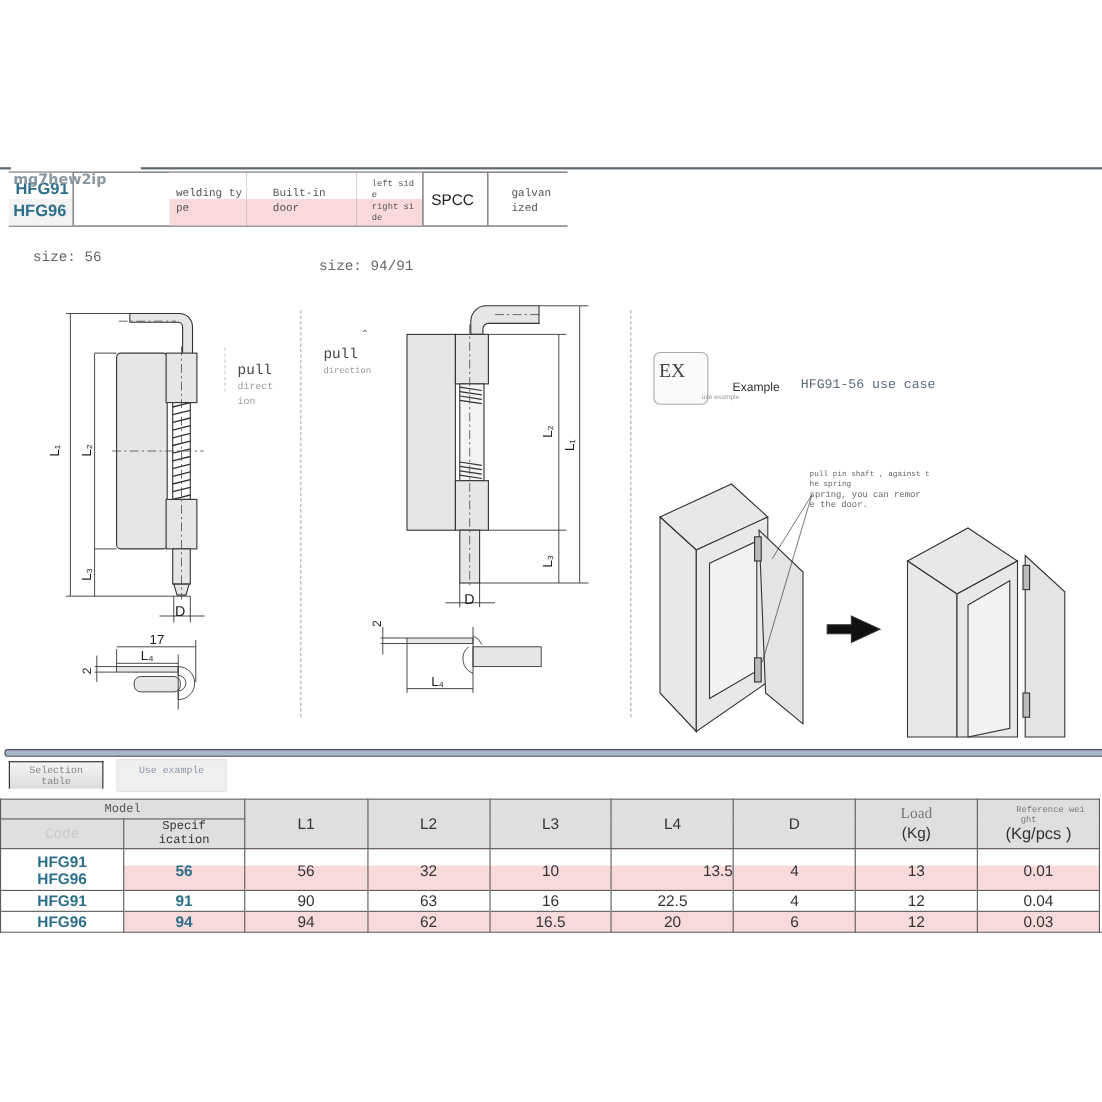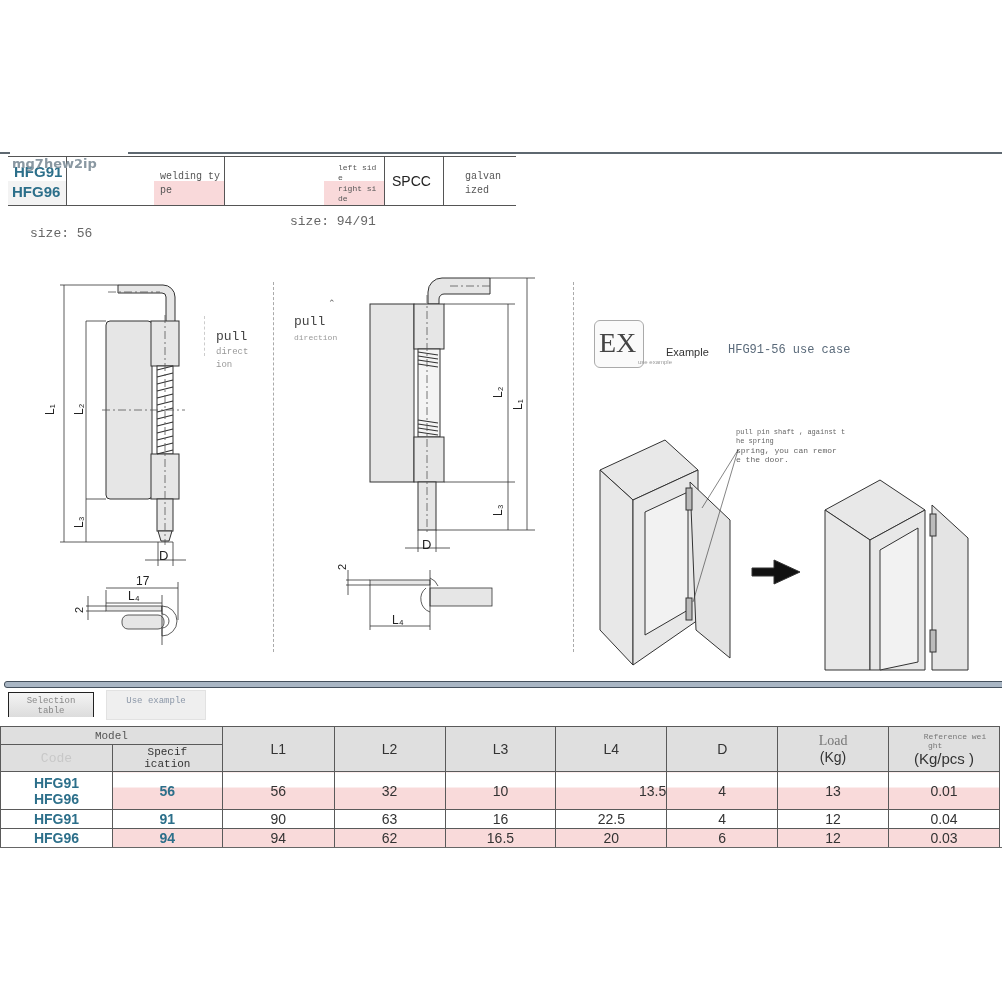--- a/index.html
+++ b/index.html
@@ -25,21 +25,21 @@
   .tab-use { left: 106px; top: 690px; width: 98px; height: 28px; background: #efefef; border: 1px solid #e2e2e2; color: #8b97a8; }
   table.spec { position: absolute; left: 0; top: 726px; width: 1000px; border-collapse: collapse; font-size: 14px; }
   table.spec th { background: #dfdfdf; font-weight: normal; border: 1px solid #5a5a5a; color: #333; }
   table.spec td { border-left: 1px solid #5a5a5a; border-right: 1px solid #5a5a5a; text-align: center; color: #333; height: 18px; padding: 0; }
   table.spec tr.row td { border-top: 1px solid #5a5a5a; }
   table.spec td.code { color: #2c6f8a; font-weight: bold; font-size: 14px; }
   table.spec td.specv { color: #2c6f8a; font-weight: bold; }
   .pinkbg { background: #f9dada; }
   .bottom-line { left: 0; top: 847px; width: 1002px; height: 1px; background: #666; }
   .ex-box { left: 594px; top: 320px; width: 48px; height: 46px; border: 1px solid #aaa; border-radius: 6px; background: #fafafa; }
-  .ex-text { font-family: "Liberation Serif", serif; font-size: 28px; color: #444; position:absolute; left:4px; top:6px; }
+  .ex-text { font-family: "Liberation Serif", serif; font-size: 18px; color: #444; position:absolute; left:4px; top:6px; }
   .ex-label { font-size: 11px; color: #333; padding-left: 20px; }
   .ex-sub { font-size: 6px; color: #999; }
   .usecase { font-size: 12px; color: #5a6a7a; }
   .note { font-size: 7px; color: #666; line-height: 9px; }
 </style>
 </head>
 <body>
 
 <div class="abs top-rule"></div>
 <div class="abs top-rule-gap"></div>
@@ -47,37 +47,41 @@
 <div class="abs spec-strip">
   <div class="cell code-cell" style="background:linear-gradient(#fff 50%, #f3f3f3 50%);">
     <span class="c1">HFG91</span>
     <span class="c2">HFG96</span>
     <span class="watermark">mg7hew2ip</span>
   </div>
   <div class="cell serif" style="left:146px;width:70px;background:linear-gradient(#fff 50%, #f9d9da 50%);">
     <div style="position:absolute;left:6px;top:14px;">welding ty</div>
     <div style="position:absolute;left:6px;top:28px;">pe</div>
   </div>
+  <div class="cell serif" style="left:216px;width:100px;background:linear-gradient(#fff 50%, #f9d9da 50%);">
+    <div style="position:absolute;left:24px;top:14px;">Built-in</div>
+    <div style="position:absolute;left:24px;top:28px;">door</div>
+  </div>
   <div class="cell serif" style="left:316px;width:60px;font-size:8px;background:linear-gradient(#fff 50%, #f9d9da 50%);">
     <div style="position:absolute;left:14px;top:6px;">left sid</div>
     <div style="position:absolute;left:14px;top:16px;">e</div>
     <div style="position:absolute;left:14px;top:27px;">right si</div>
     <div style="position:absolute;left:14px;top:37px;">de</div>
   </div>
   <div class="cell" style="left:376px;width:59px;text-align:center;">
     <div style="position:absolute;left:8px;top:16px;font-size:14px;color:#222;">SPCC</div>
   </div>
   <div class="cell serif" style="left:435px;width:72px;border-right:none;">
     <div style="position:absolute;left:22px;top:14px;">galvan</div>
     <div style="position:absolute;left:22px;top:28px;">ized</div>
   </div>
 </div>
 
 <div class="abs size-label serif" style="left:30px;top:226px;">size: 56</div>
-<div class="abs size-label serif" style="left:290px;top:214px;">size: 94/91</div>
+<div class="abs size-label serif" style="left:290px;top:234px;">size: 94/91</div>
 
 <div class="abs dash-v" style="left:273px;top:282px;height:370px;"></div>
 <div class="abs dash-v" style="left:573px;top:282px;height:370px;"></div>
 
 <svg class="abs" style="left:40px;top:270px;" width="230" height="400">
   <g stroke="#333" stroke-width="1" fill="#e6e6e6">
 
     <path d="M78 15 h45 a12 12 0 0 1 12 12 v25 h-9 v-25 a4 4 0 0 0 -4 -4 h-44 z"></path>
 
     <rect x="66" y="51" width="46" height="178" rx="4"></rect>

